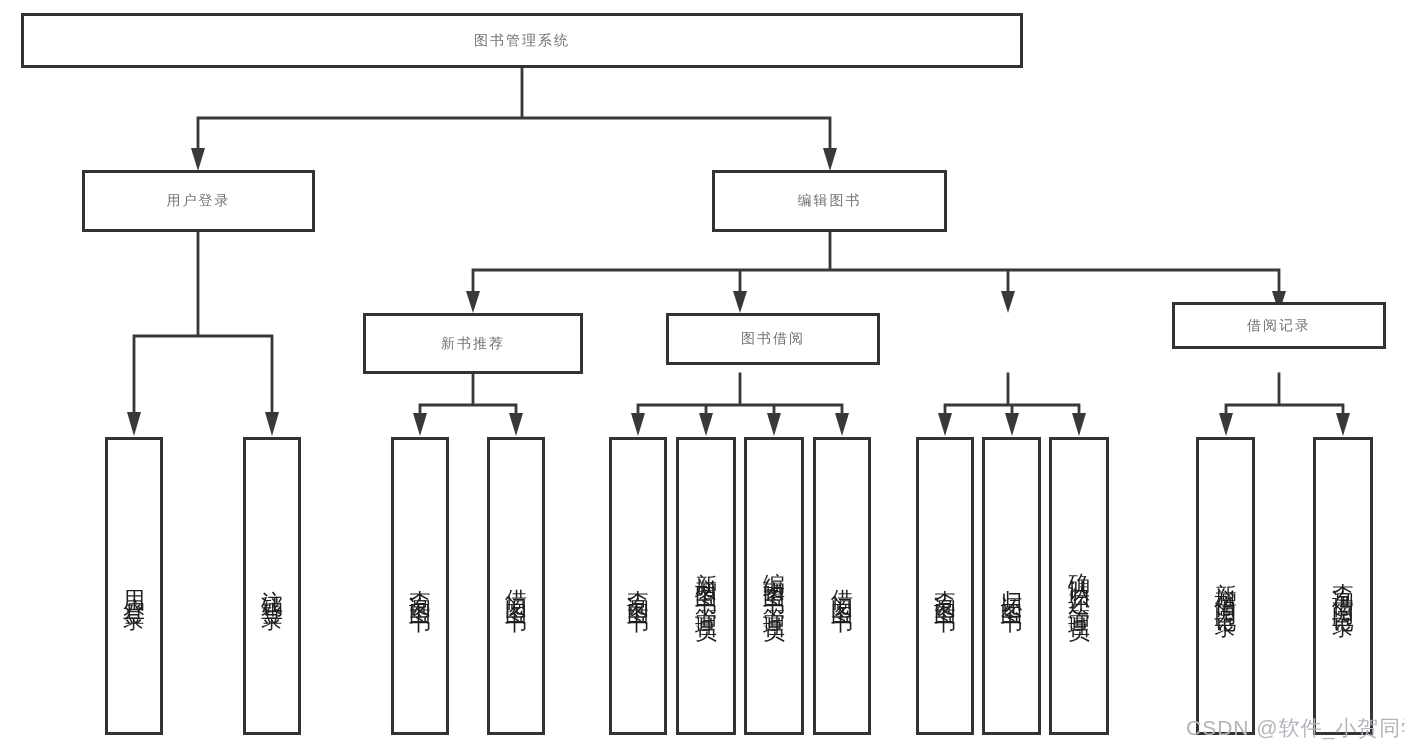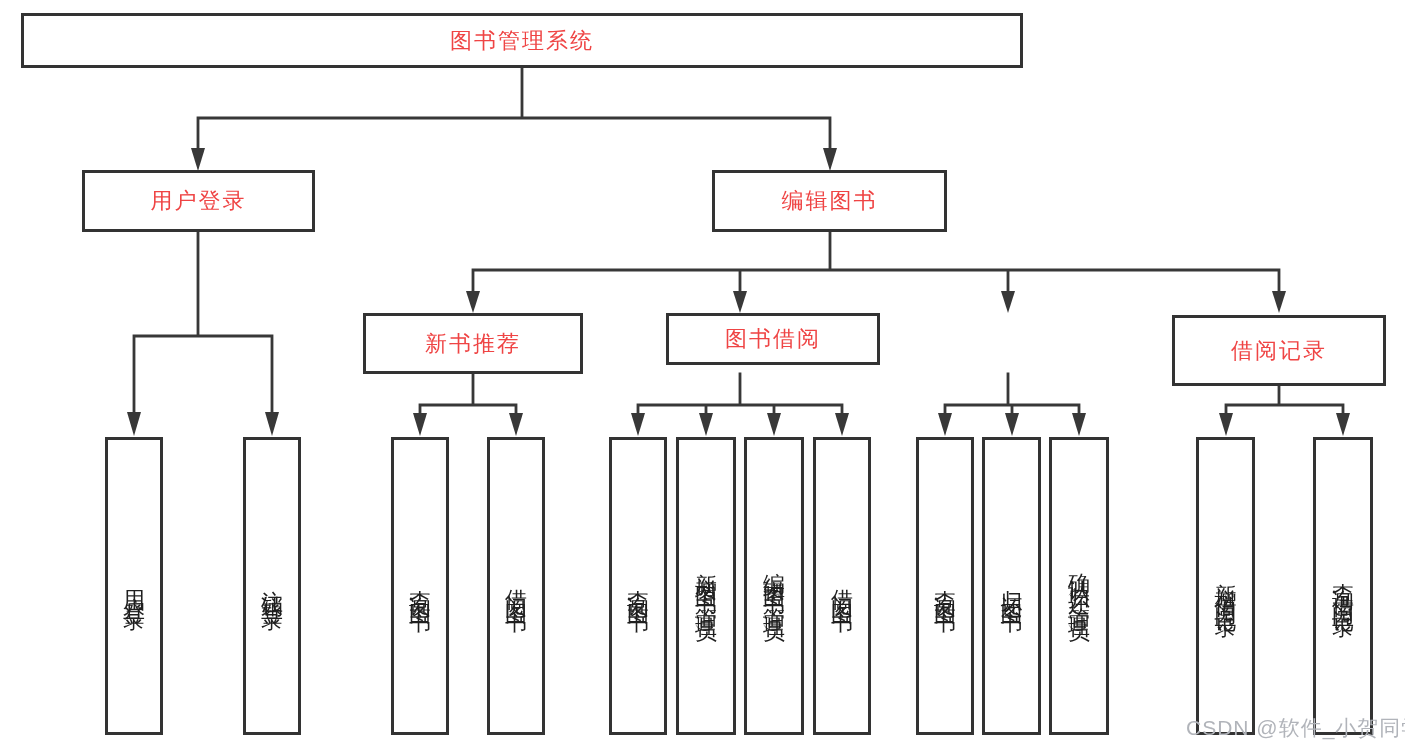--- a/index.html
+++ b/index.html
@@ -21,23 +21,23 @@
     position: absolute;
     box-sizing: border-box;
     border: 3px solid #333333;
     background: #ffffff;
     display: flex;
     align-items: center;
     justify-content: center;
     color: #1f1f1f;
   }
   .hlabel {
-    font-size: 22px;
+    font-size: 14px;
     letter-spacing: 2px;
-    color: #ef4444;
+    color: #737373;
     white-space: nowrap;
     font-family: Liberation Mono, monospace;
   }
   .vtext {
     writing-mode: vertical-rl;
     text-orientation: mixed;
     font-size: 22px;
     letter-spacing: 7px;
     line-height: 1;
     color: #1f1f1f;
@@ -52,21 +52,21 @@
     letter-spacing: 1px;
     white-space: nowrap;
   }
   
   .n-root { left: 21px;   top: 13px;  width: 1002px; height: 55px; }
   .n-b0   { left: 82px;   top: 170px; width: 233px;  height: 62px; }
   .n-b1   { left: 712px;  top: 170px; width: 235px;  height: 62px; }
   .n-g0   { left: 363px;  top: 313px; width: 220px;  height: 61px; text-align: center; }
   .n-g1   { left: 666px;  top: 313px; width: 214px;  height: 52px; }
   .n-g2   { left: 901px;  top: 313px; width: 214px;  height: 61px; }
-  .n-g3   { left: 1172px; top: 315px; width: 214px;  height: 71px; }
+  .n-g3   { left: 1172px; top: 302px; width: 214px;  height: 47px; }
   .leaf   { top: 437px; height: 298px; }
   .n-a1 { left: 105px;  width: 58px; }
   .n-a2 { left: 243px;  width: 58px; }
   .n-b1c1 { left: 391px;  width: 58px; }
   .n-b1c2 { left: 487px;  width: 58px; }
   .n-c1 { left: 609px;  width: 58px; }
   .n-c2 { left: 676px;  width: 60px; }
   .n-c3 { left: 744px;  width: 60px; }
   .n-c4 { left: 813px;  width: 58px; }
   .n-d1 { left: 916px;  width: 58px; }

